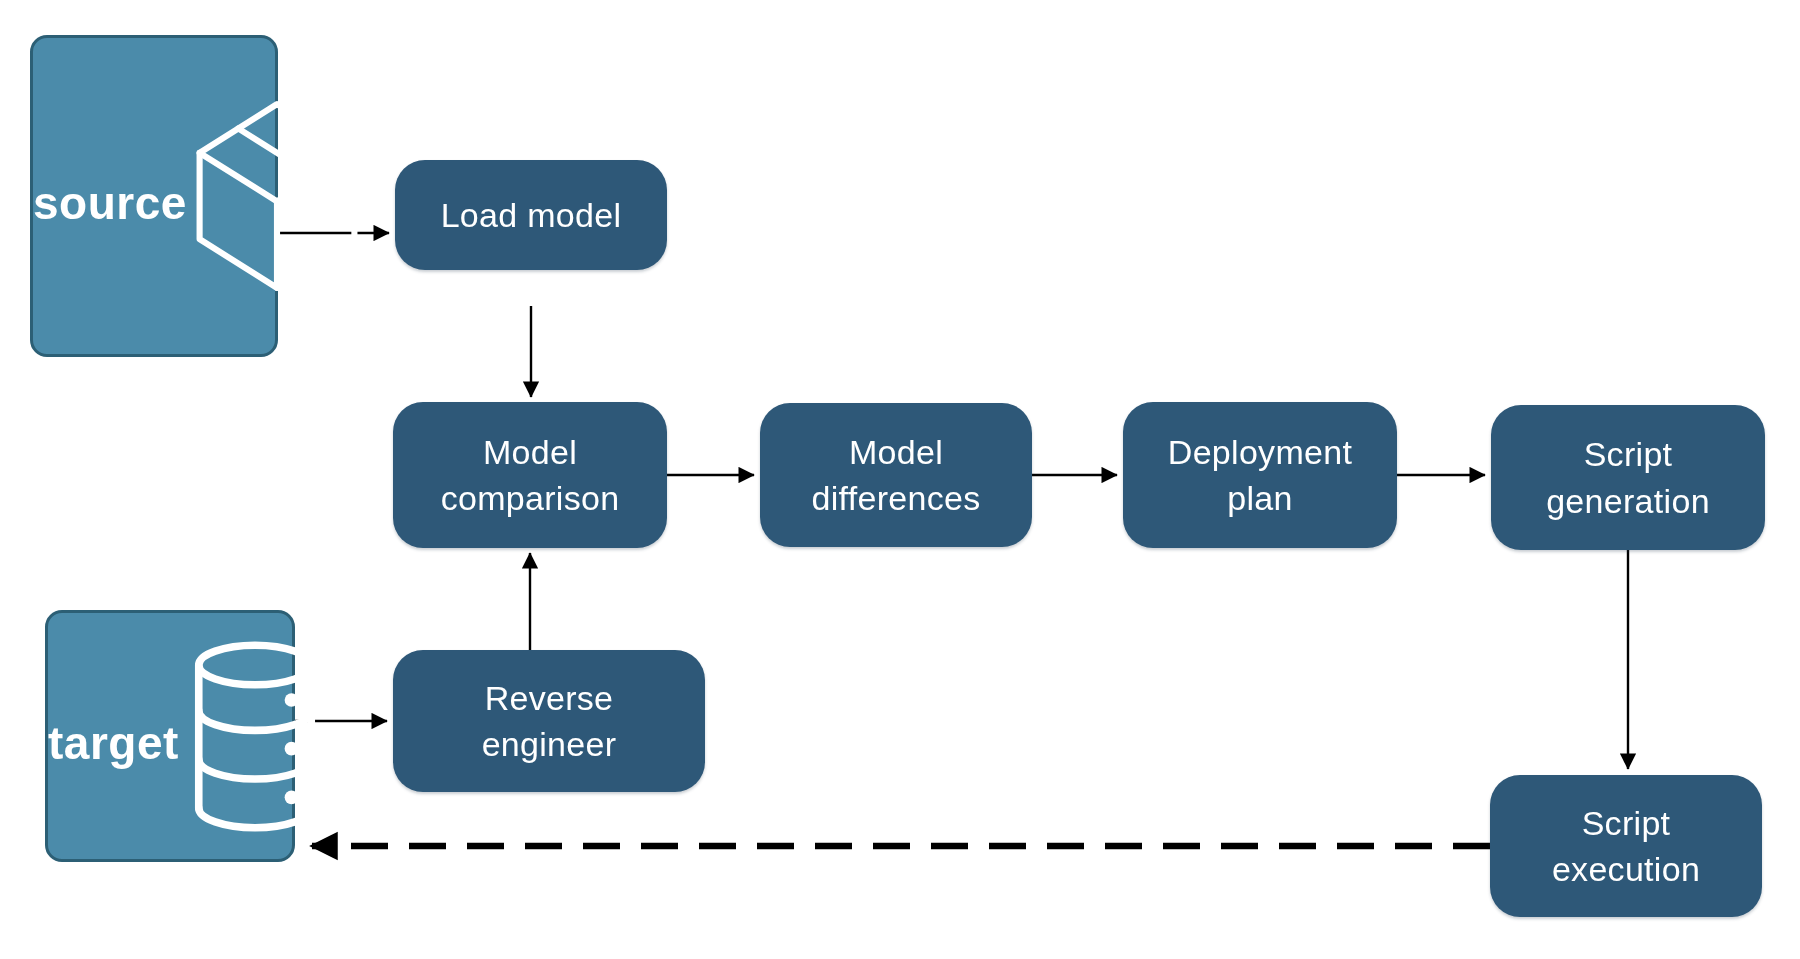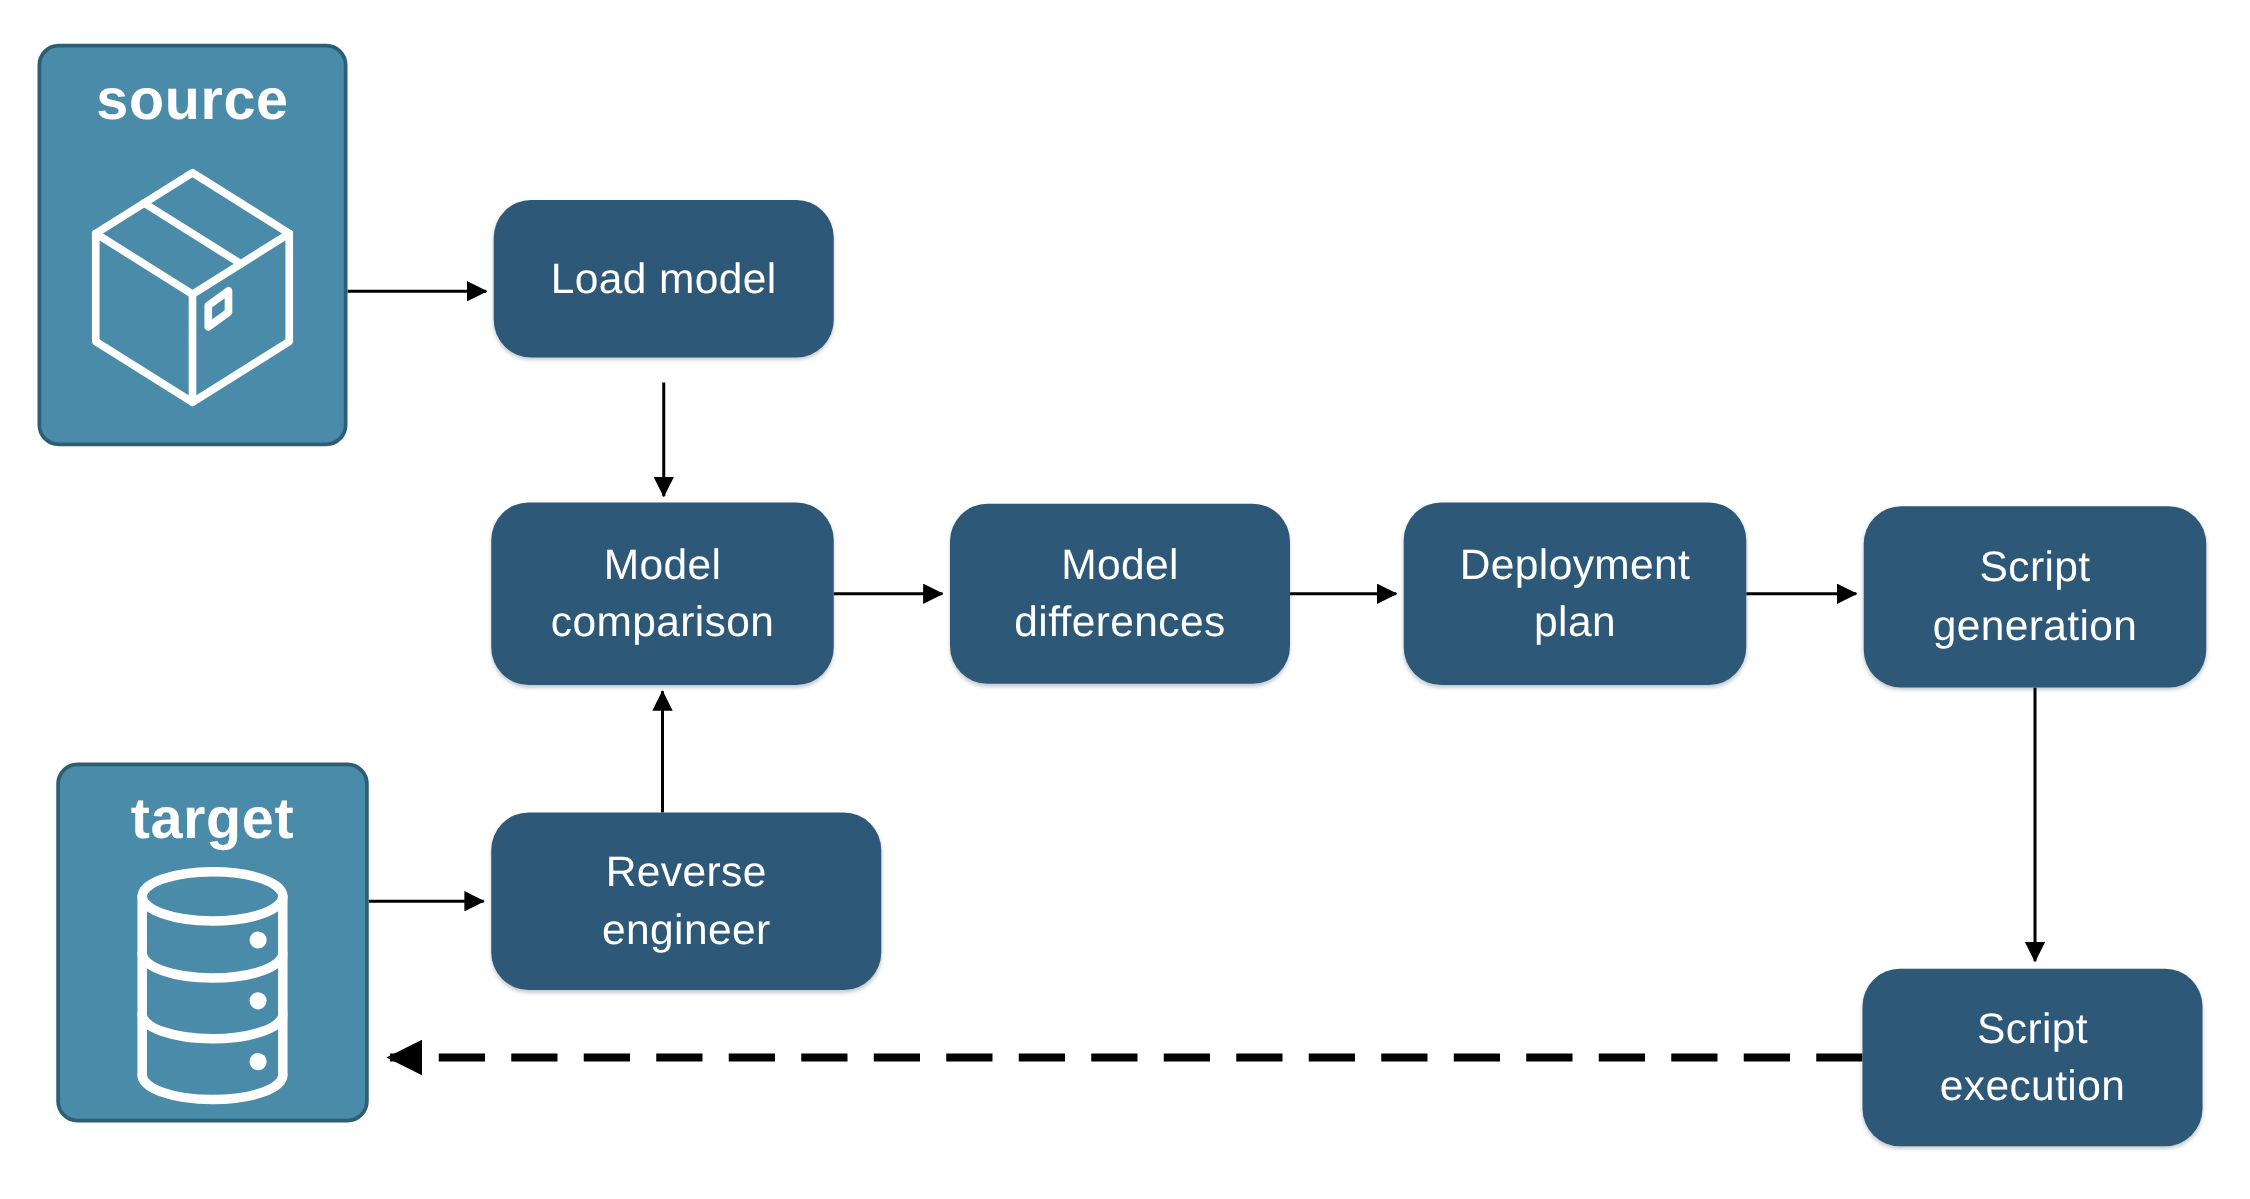--- a/index.html
+++ b/index.html
@@ -28,39 +28,39 @@
     box-shadow: 0 2px 3px rgba(40,60,80,0.25);
   }
   .node-label {
     color: var(--label-text, #ffffff);
     font-size: 34px;
     line-height: 1.36;
     text-align: center;
     white-space: pre-line;
     letter-spacing: 0.3px;
   }
-  #node-load-model        { left: 395px;  top: 160px; width: 272px; height: 126px; justify-content: center; }
+  #node-load-model        { left: 395px;  top: 160px; width: 272px; height: 110px; justify-content: center; }
   #node-model-comparison  { left: 393px;  top: 402px; width: 274px; height: 146px; }
   #node-model-differences { left: 760px;  top: 403px; width: 272px; height: 144px; }
   #node-deployment-plan   { left: 1123px; top: 402px; width: 274px; height: 146px; }
   #node-script-generation { left: 1491px; top: 405px; width: 274px; height: 145px; }
   #node-reverse-engineer  { left: 393px;  top: 650px; width: 312px; height: 142px; }
   #node-script-execution  { left: 1490px; top: 775px; width: 272px; height: 142px; }
   
   .endpoint {
     position: absolute;
     background: var(--endpoint-fill, #4B8BAA);
     border: 3px solid var(--endpoint-border, #2C5F75);
     border-radius: 17px;
     box-sizing: border-box;
-    display: flex; flex-direction: column; align-items: center;
+    display: flex; flex-direction: row; align-items: center;
     z-index: 2;
   }
   #endpoint-source { left: 30px; top: 35px;  width: 248px; height: 322px; }
-  #endpoint-target { left: 45px; top: 610px; width: 250px; height: 288px; }
+  #endpoint-target { left: 45px; top: 610px; width: 250px; height: 252px; }
   .endpoint-label {
     color: var(--label-text, #ffffff);
     font-size: 46px;
     font-weight: bold;
     margin-top: 14px;
     letter-spacing: 0.5px;
   }
   .endpoint-icon {
     flex: 1 1 auto;
     display: flex; align-items: center; justify-content: center;

